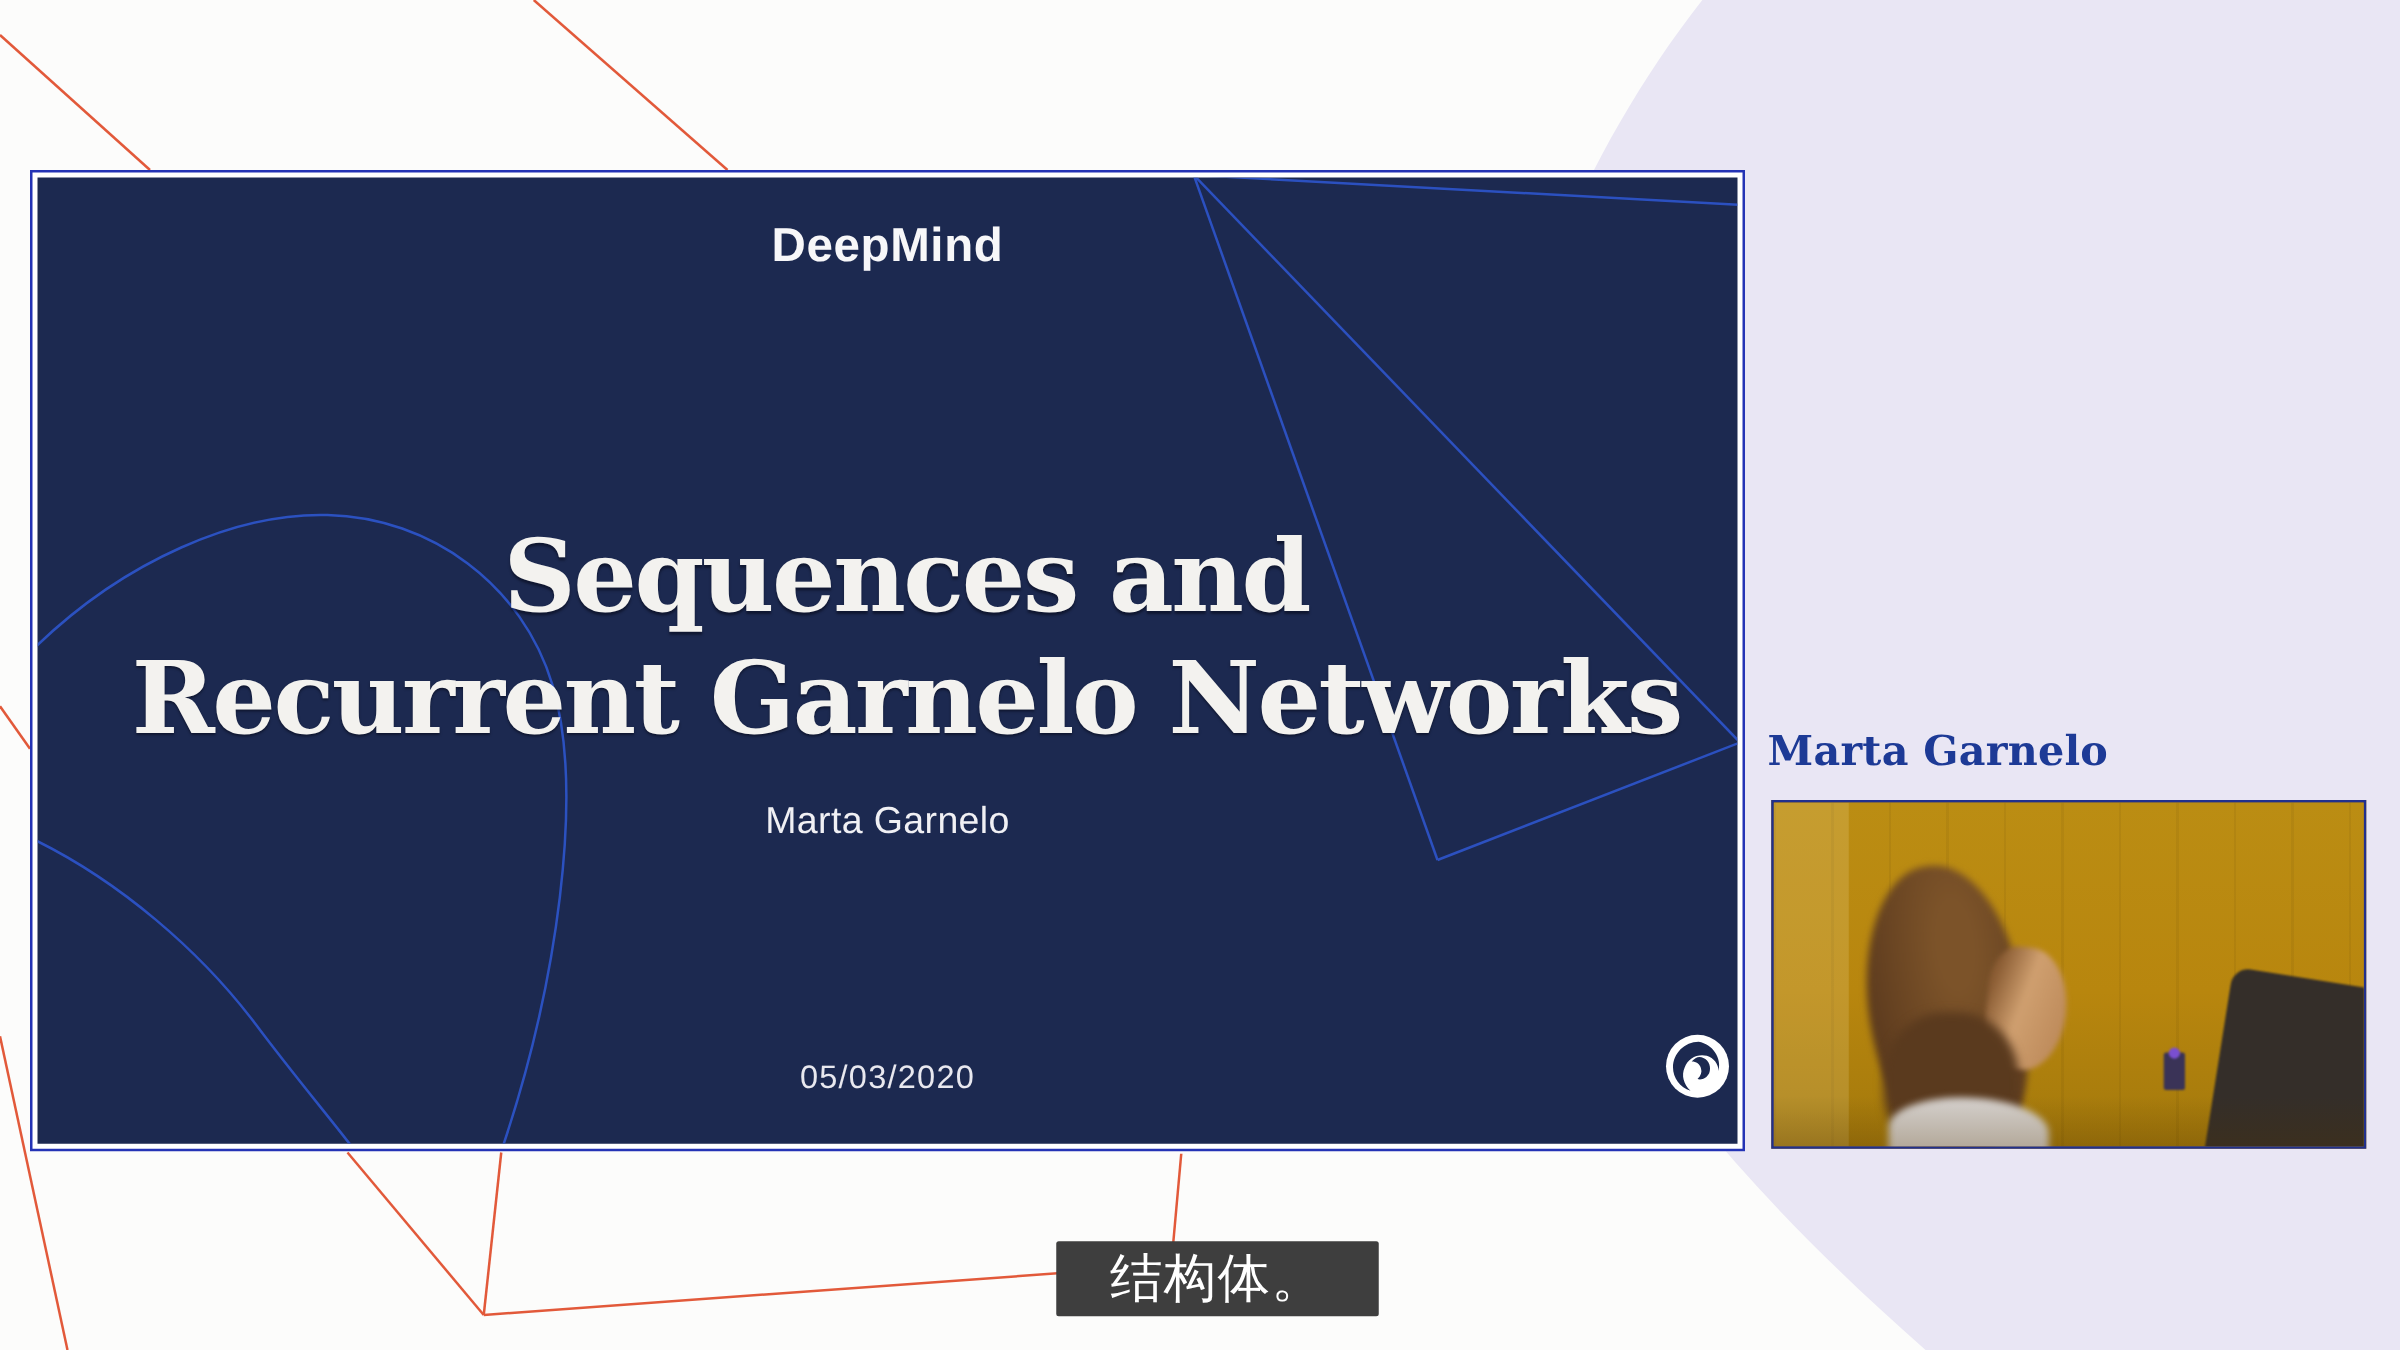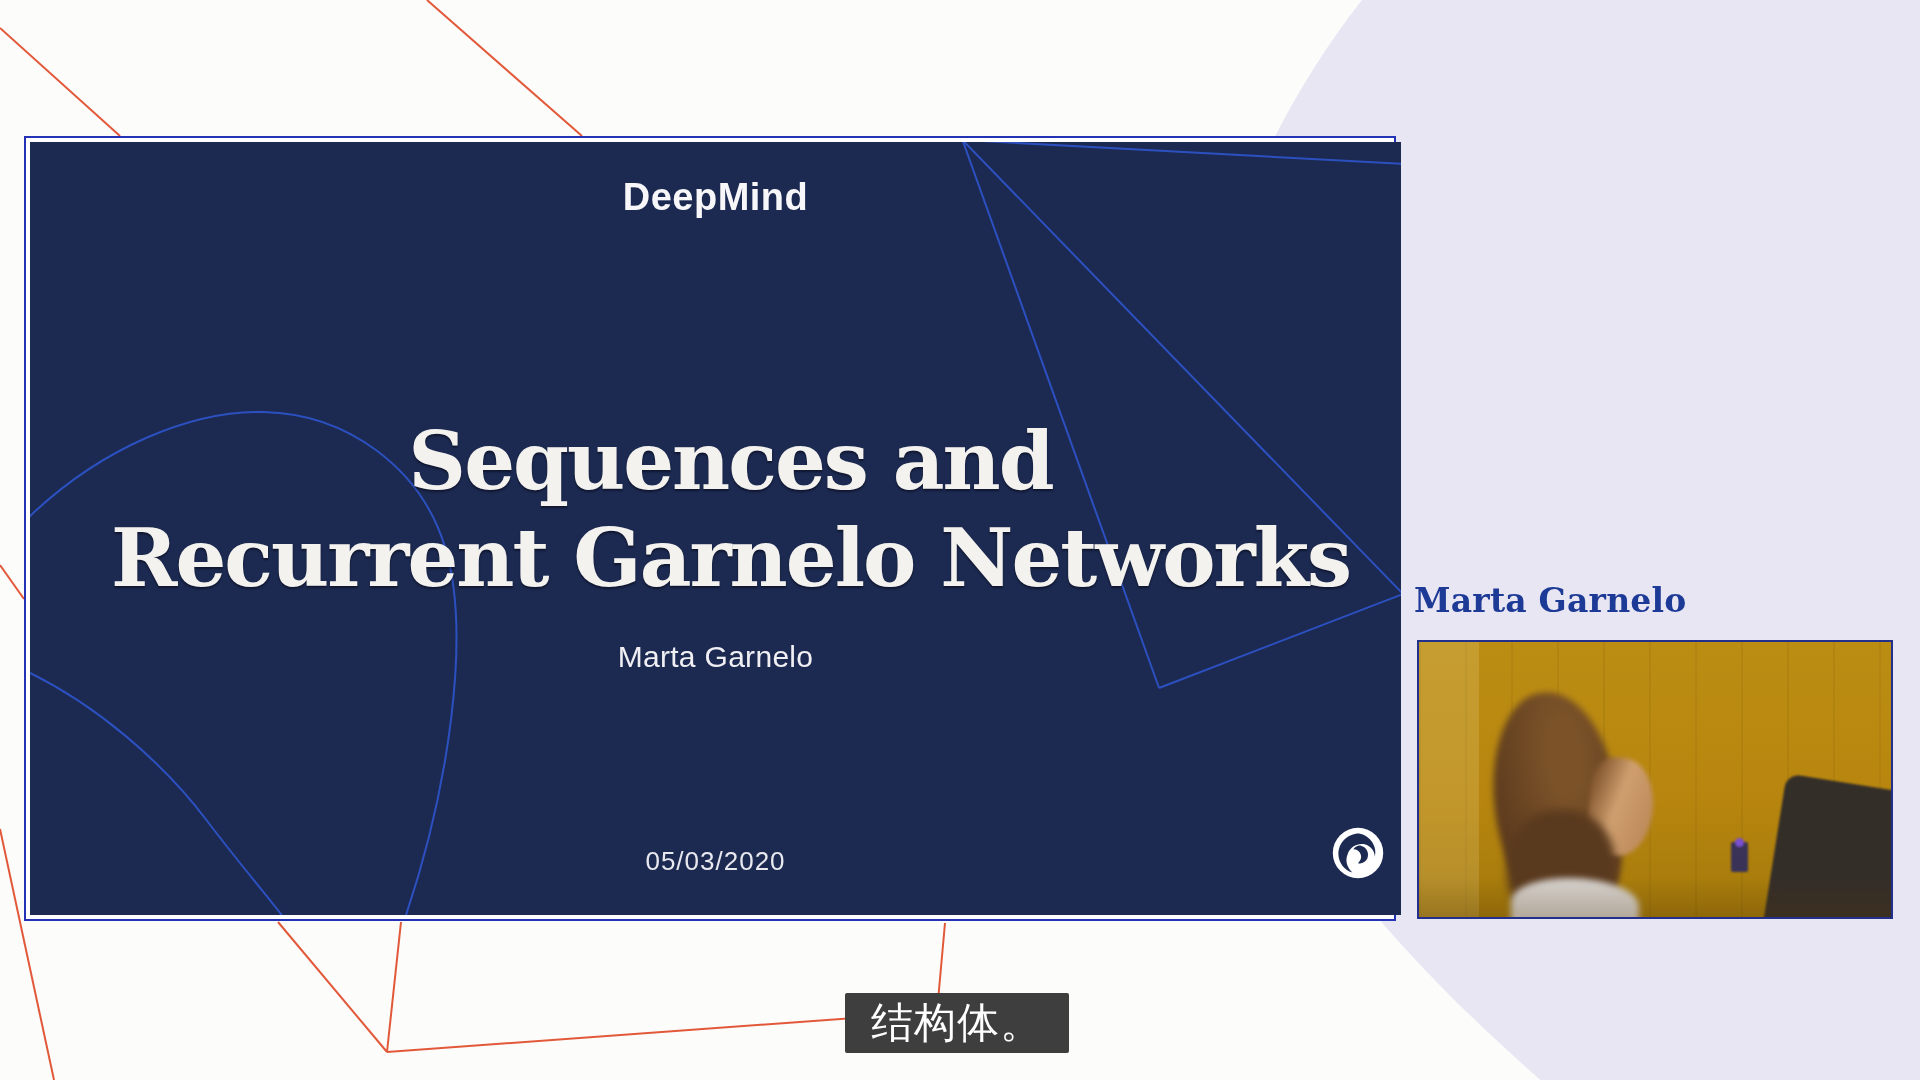--- a/index.html
+++ b/index.html
@@ -9,21 +9,21 @@
     font-family:"Liberation Sans", sans-serif;
   }
   .bg-decor{position:absolute;left:0;top:0;width:1920px;height:1080px;z-index:0;}
 
   
   .slide{
     position:absolute;left:24px;top:136px;width:1372px;height:785px;
     background:#ffffff;border:2px solid #2433B5;box-sizing:border-box;
     padding:4px;z-index:2;
   }
-  .slide-inner{position:relative;width:100%;height:100%;background:#1C2950;overflow:hidden;padding-left:11px;}
+  .slide-inner{position:relative;width:100%;height:100%;background:#1C2950;overflow:hidden;}
   .slide-decor{position:absolute;left:0;top:0;width:100%;height:100%;}
   .brand{
     position:absolute;left:0;top:34px;width:100%;text-align:center;
     font-size:38px;font-weight:600;letter-spacing:.5px;color:#F7F7F9;
   }
   .title{
     position:absolute;left:0;top:256px;width:100%;text-align:center;
     font-family:"DejaVu Serif", serif;font-weight:700;
     font-size:80px;line-height:97px;letter-spacing:-2px;color:#F3F2EF;
     text-shadow:0 2px 2px rgba(0,0,10,.45);
@@ -72,21 +72,21 @@
     border-radius:2px;filter:blur(1px);}
   .wc-wallitem-dot{left:316px;top:196px;width:9px;height:9px;border-radius:50%;
     background:#7a4fd0;filter:blur(1px);}
   .wc-monitor{left:352px;top:142px;width:150px;height:190px;background:#342e29;
     border-radius:14px 4px 0 0;transform:rotate(9deg);filter:blur(1px);}
   .wc-shade{left:0;bottom:0;width:100%;height:40px;
     background:linear-gradient(180deg,rgba(80,50,0,0),rgba(80,50,0,.25));}
 
   
   .subtitle{
-    position:absolute;left:845px;top:993px;width:224px;height:60px;z-index:4;
+    position:absolute;left:845px;top:993px;width:258px;height:60px;z-index:4;
     background:#3E3E3E;border-radius:2px;color:#FFFFFF;
     font-size:42px;line-height:60px;text-align:center;letter-spacing:1px;
     font-family:"Liberation Sans","DejaVu Sans",sans-serif;
   }
 </style>
 </head>
 <body>
 
 <div class="stage">
 

